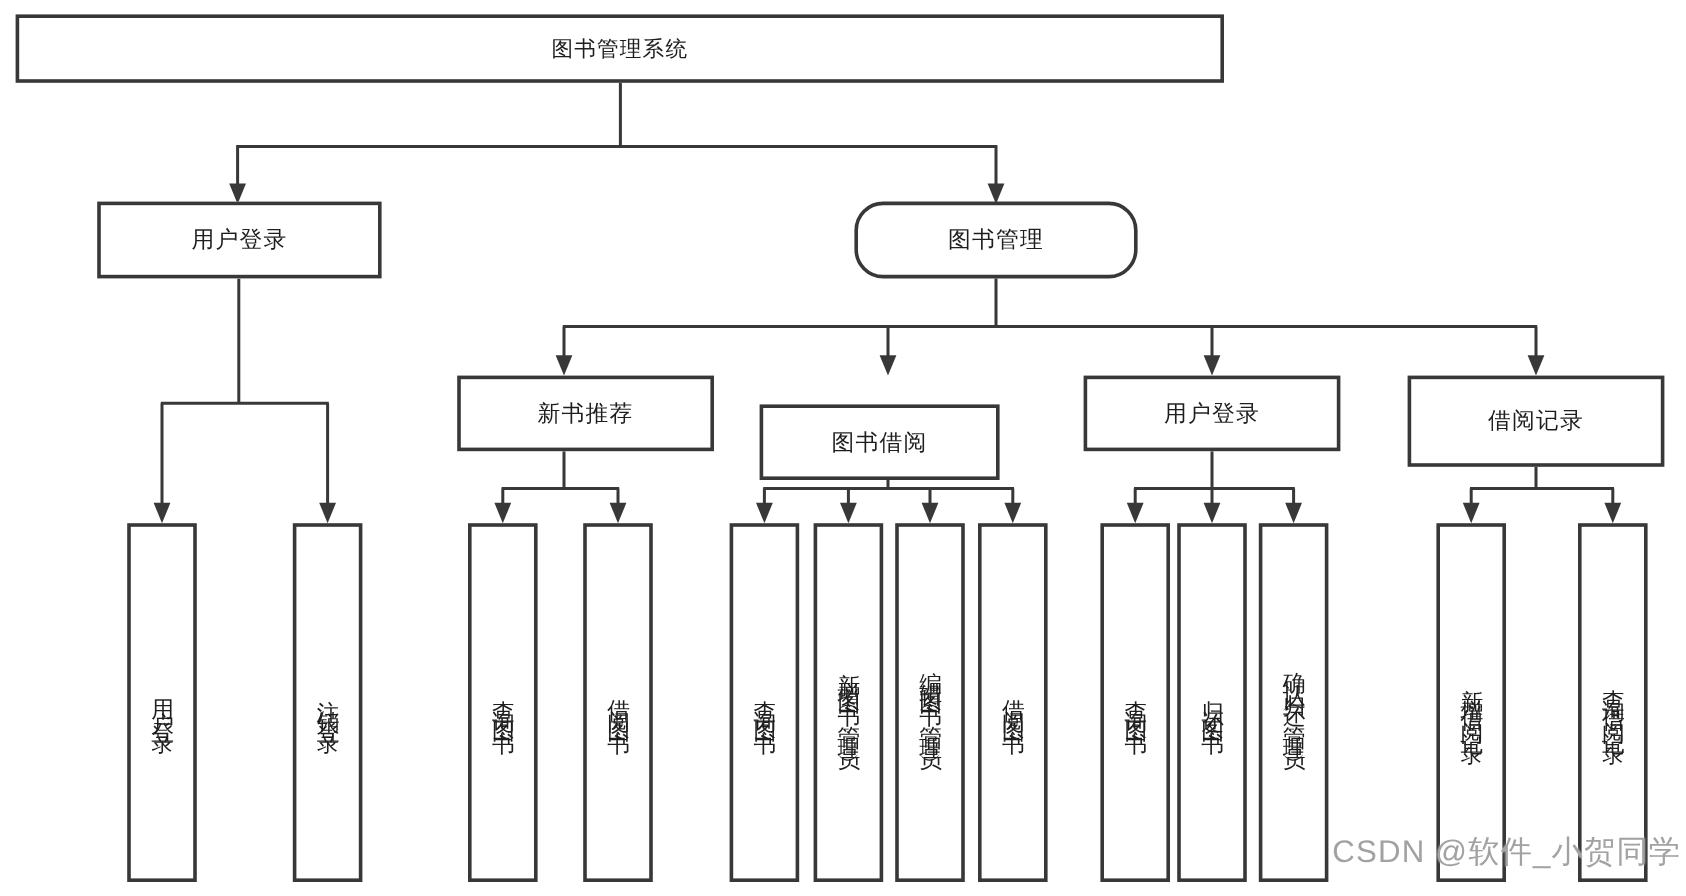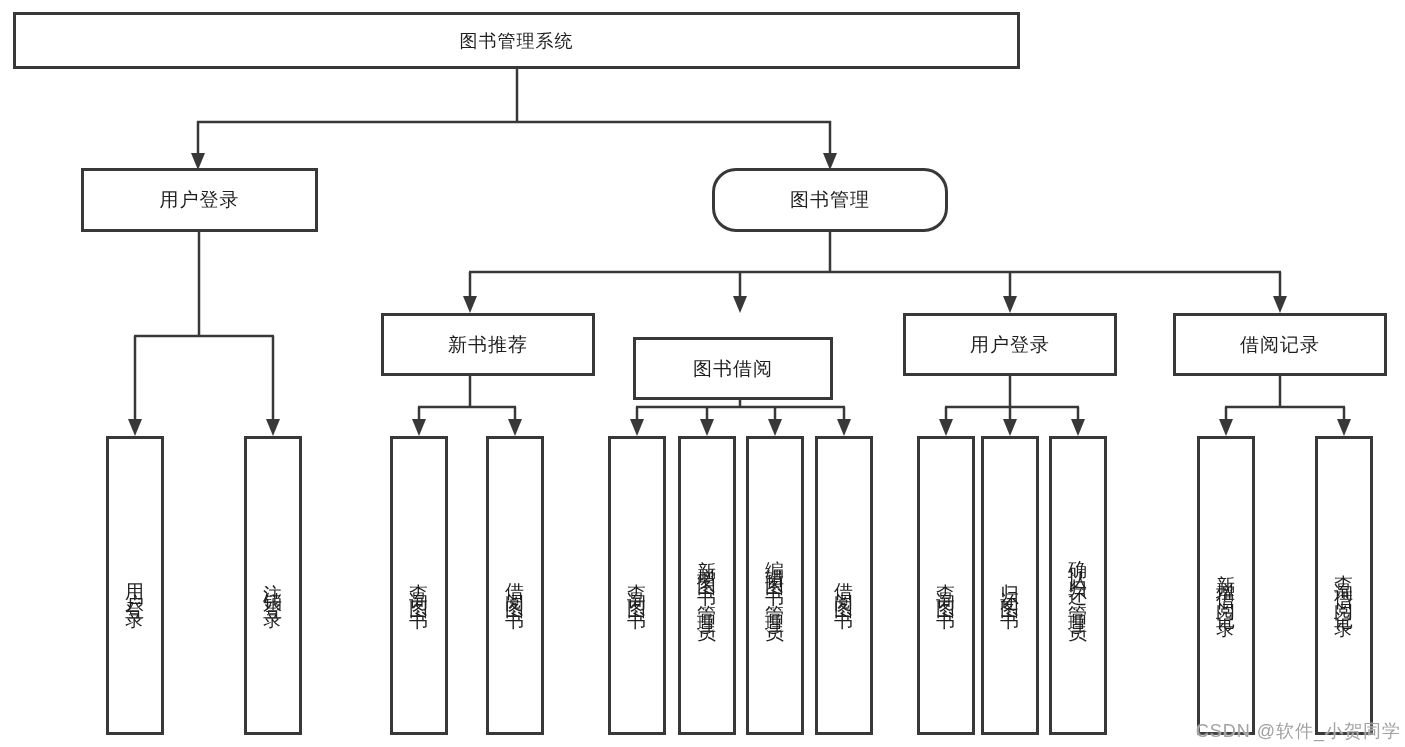--- a/index.html
+++ b/index.html
@@ -32,22 +32,22 @@
   .leaf .v-text{
     writing-mode:vertical-lr;
     text-orientation:mixed;
     font-size:19px;
     letter-spacing:9px;
     line-height:1;
     white-space:nowrap;
   }
   #watermark{
     position:absolute;
-    right:4px;bottom:4px;
-    font-size:18px;
+    right:4px;bottom:20px;
+    font-size:26px;
     color:var(--watermark-color);
     z-index:3;
     letter-spacing:1px;
     text-shadow:0 0 2px #ffffff;
   }
 </style>
 </head>
 <body>
 
 <div id="canvas">
@@ -105,21 +105,21 @@
 
   <div class="box h-box" style="left:363px;top:313px;width:214px;height:63px;margin-left:18px;">
     <span>新书推荐</span>
   </div>
   <div class="box h-box" style="left:633px;top:313px;width:200px;height:63px;margin-top:24px;">
     <span>图书借阅</span>
   </div>
   <div class="box h-box" style="left:903px;top:313px;width:214px;height:63px;">
     <span>用户登录</span>
   </div>
-  <div class="box h-box" style="left:1173px;top:313px;width:214px;height:63px;">
+  <div class="box h-box" style="left:1173px;top:313px;width:214px;height:76px;">
     <span>借阅记录</span>
   </div>
 
   <div class="box leaf" style="left:106px;">
     <span class="v-text">用户登录</span>
   </div>
   <div class="box leaf" style="left:244px;">
     <span class="v-text">注销登录</span>
   </div>
   <div class="box leaf" style="left:390px;">

